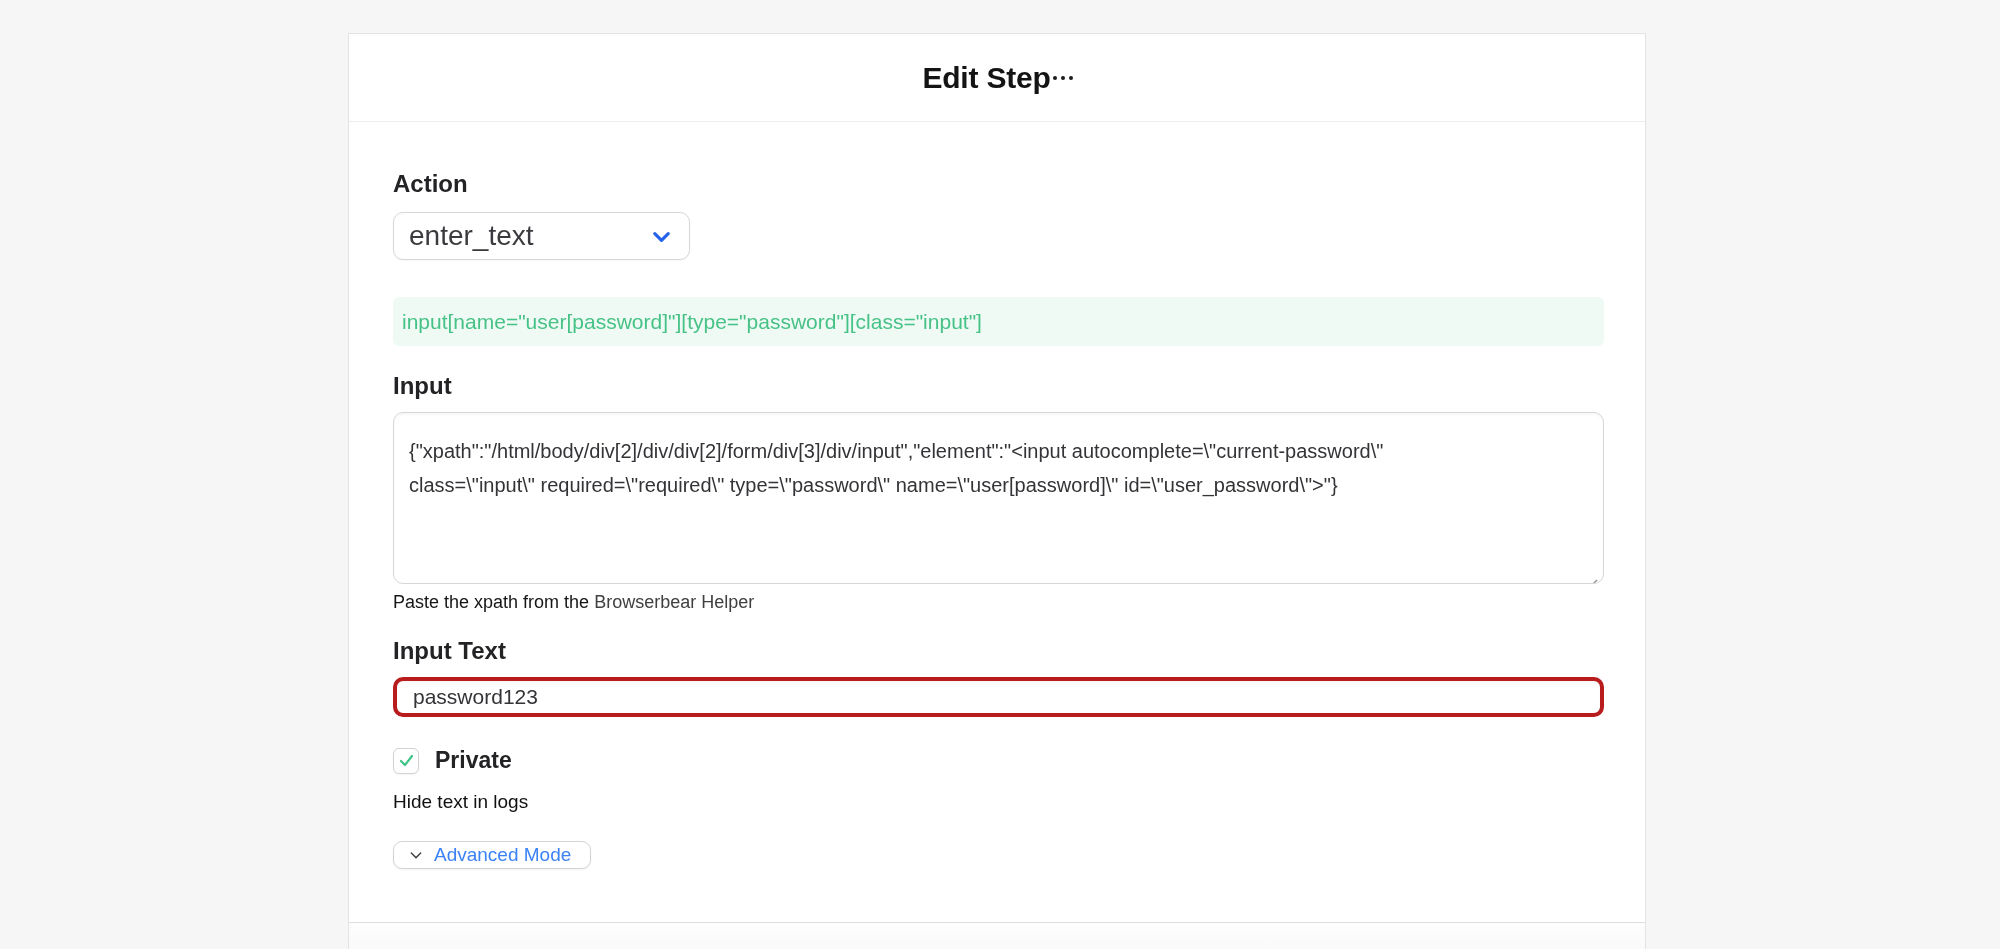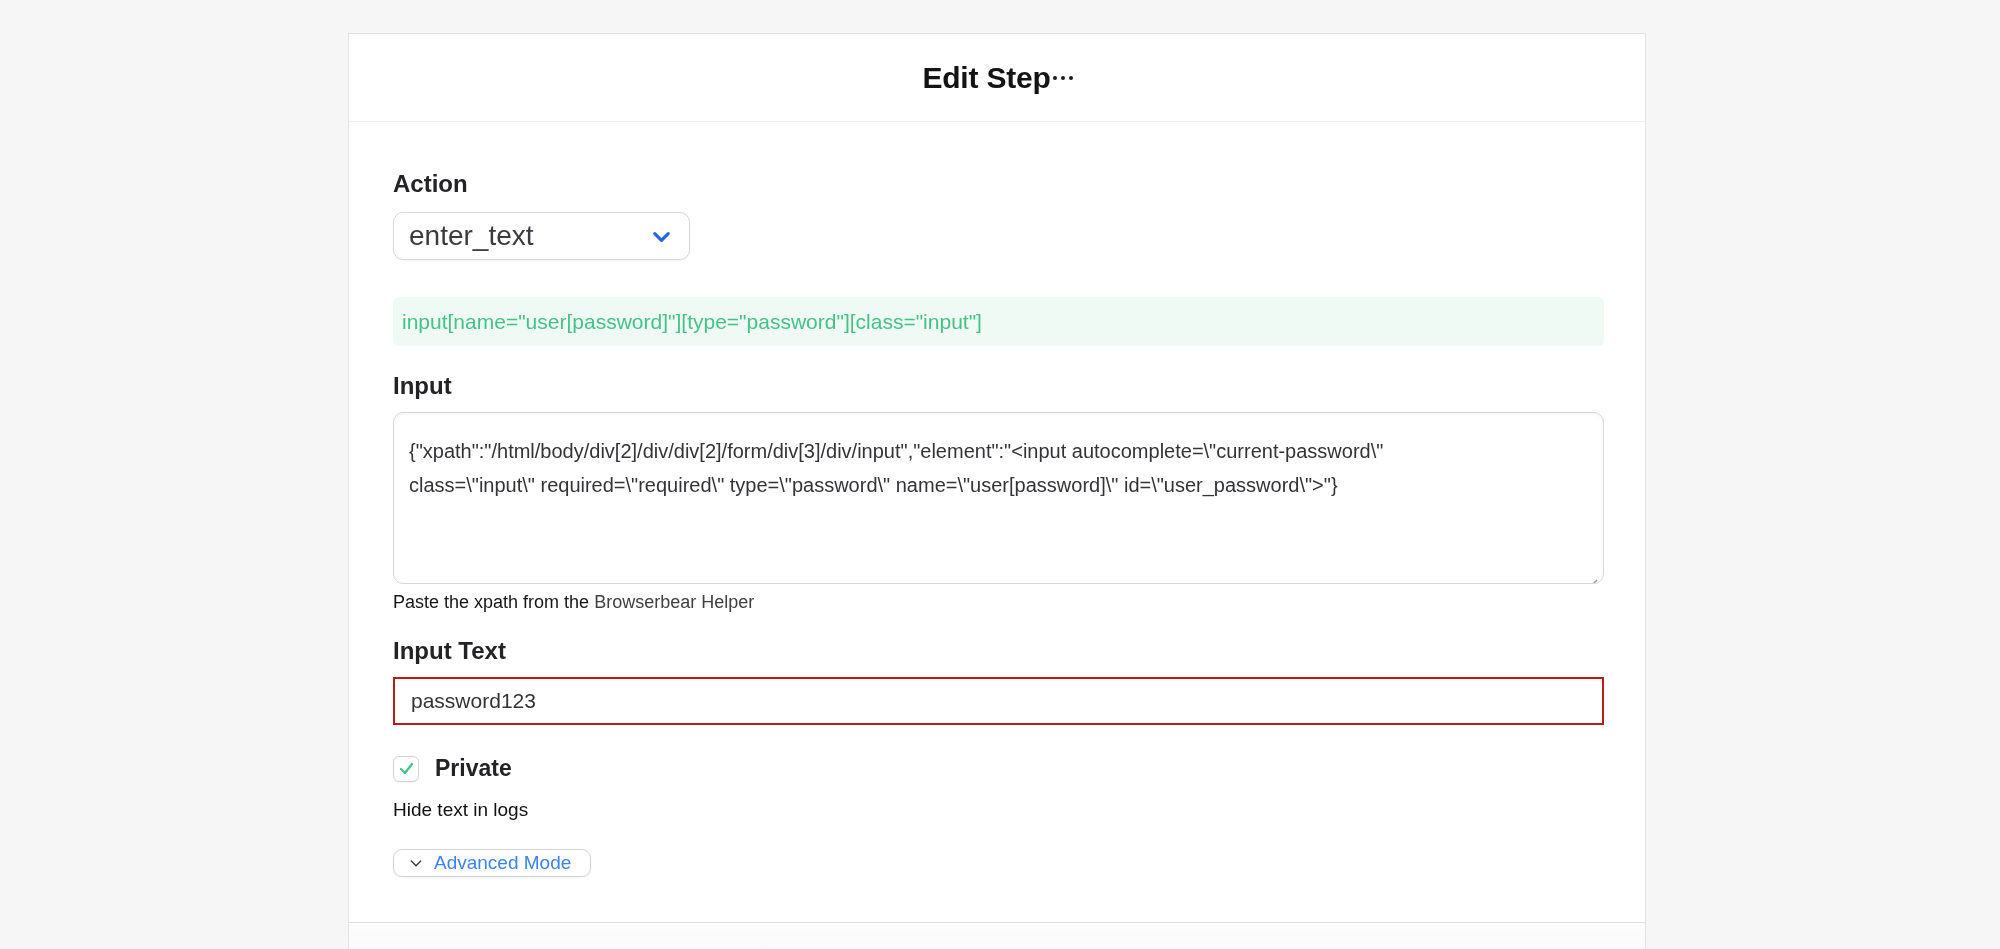--- a/index.html
+++ b/index.html
@@ -122,23 +122,23 @@
     line-height: 19px;
   }
   .field-hint a {
     color: #404040;
     text-decoration: none;
     cursor: pointer;
   }
   
   .label-input-text { margin-top: 27px; margin-bottom: 14px; }
   .text-input {
-    width: 1211px; height: 48px;
-    border: 2px solid #b91c1c;
-    border-radius: 0;
+    width: 1211px; height: 40px;
+    border: 4px solid #b91c1c;
+    border-radius: 10px;
     background: #fff;
     box-shadow: inset 0 2px 2px rgba(0,0,0,0.03);
     padding: 0 16px;
     font-family: "Liberation Sans", sans-serif;
     font-size: 21px;
     color: #343438;
     outline: none;
     display: block;
   }
   

